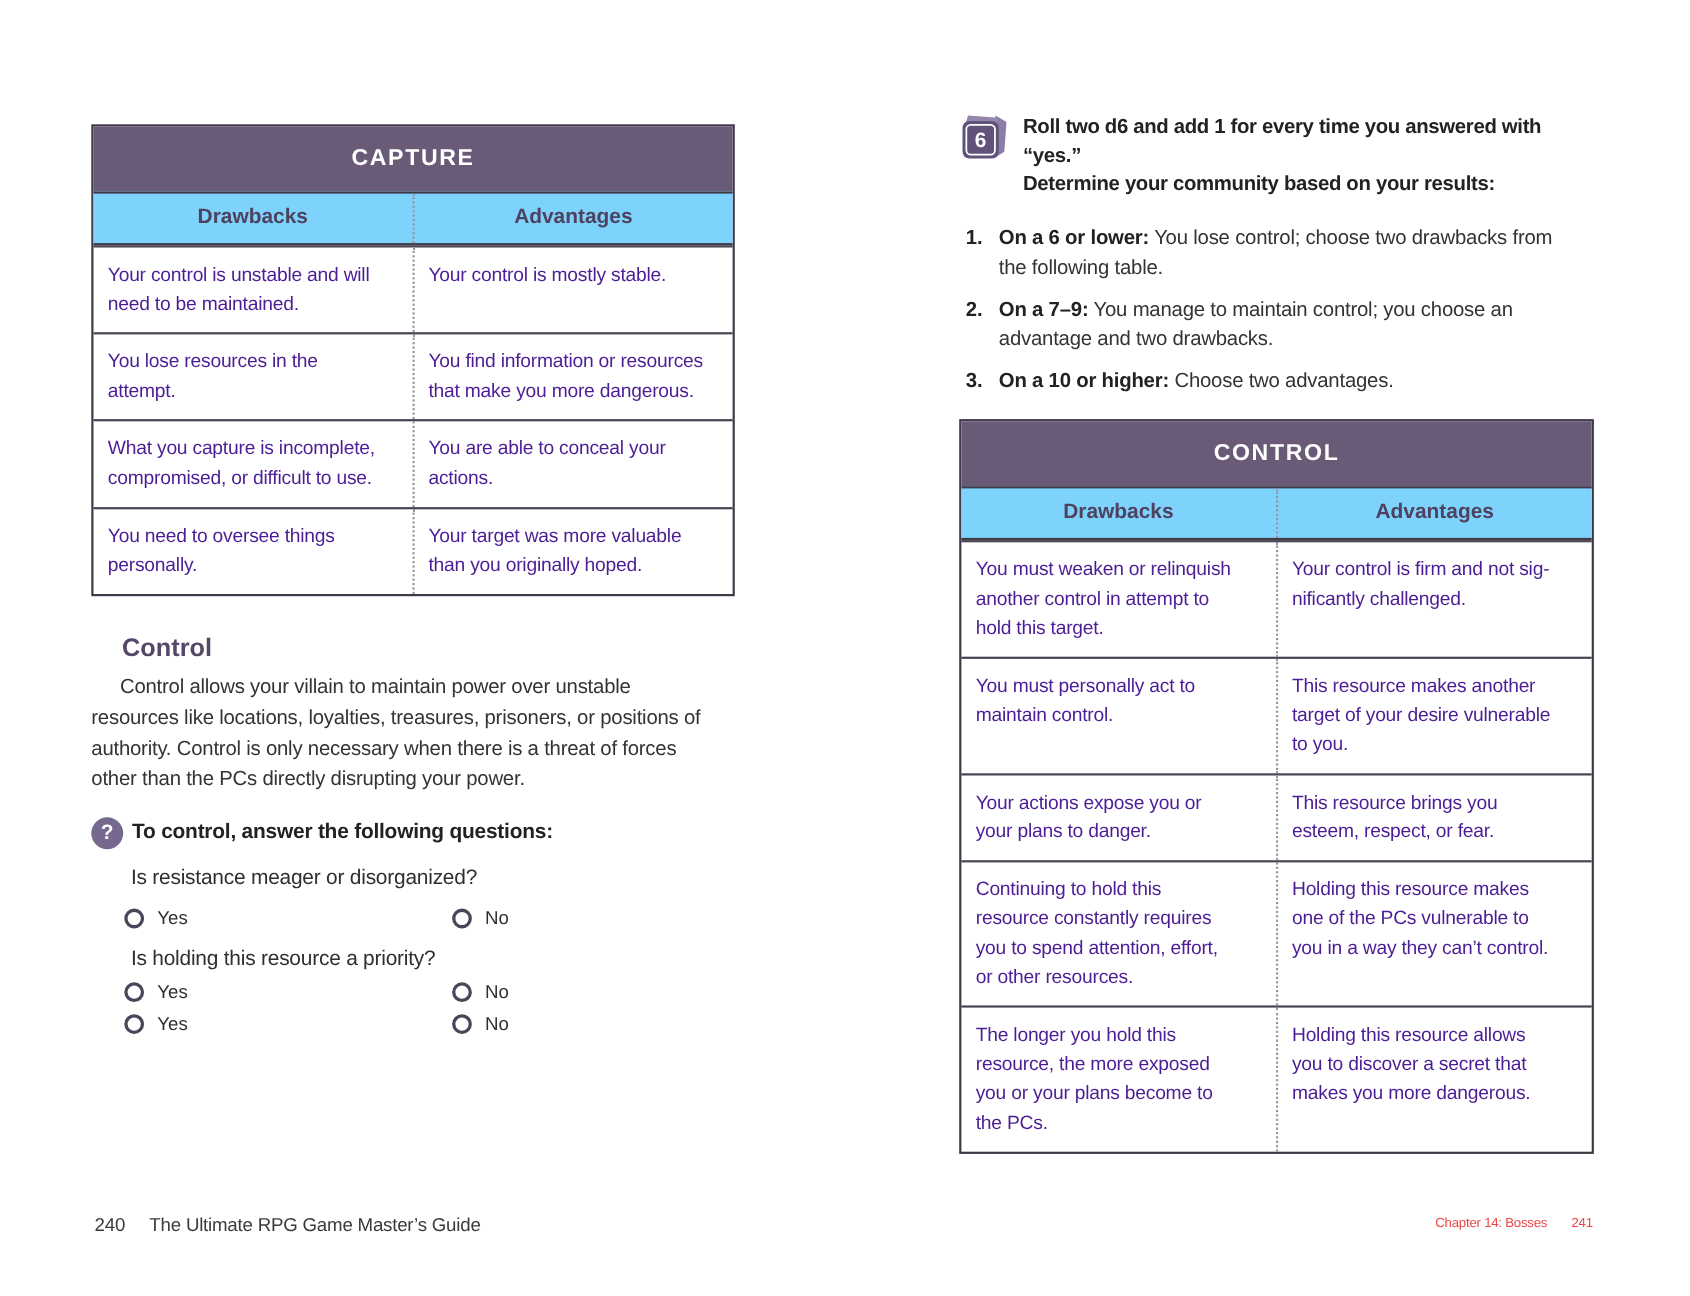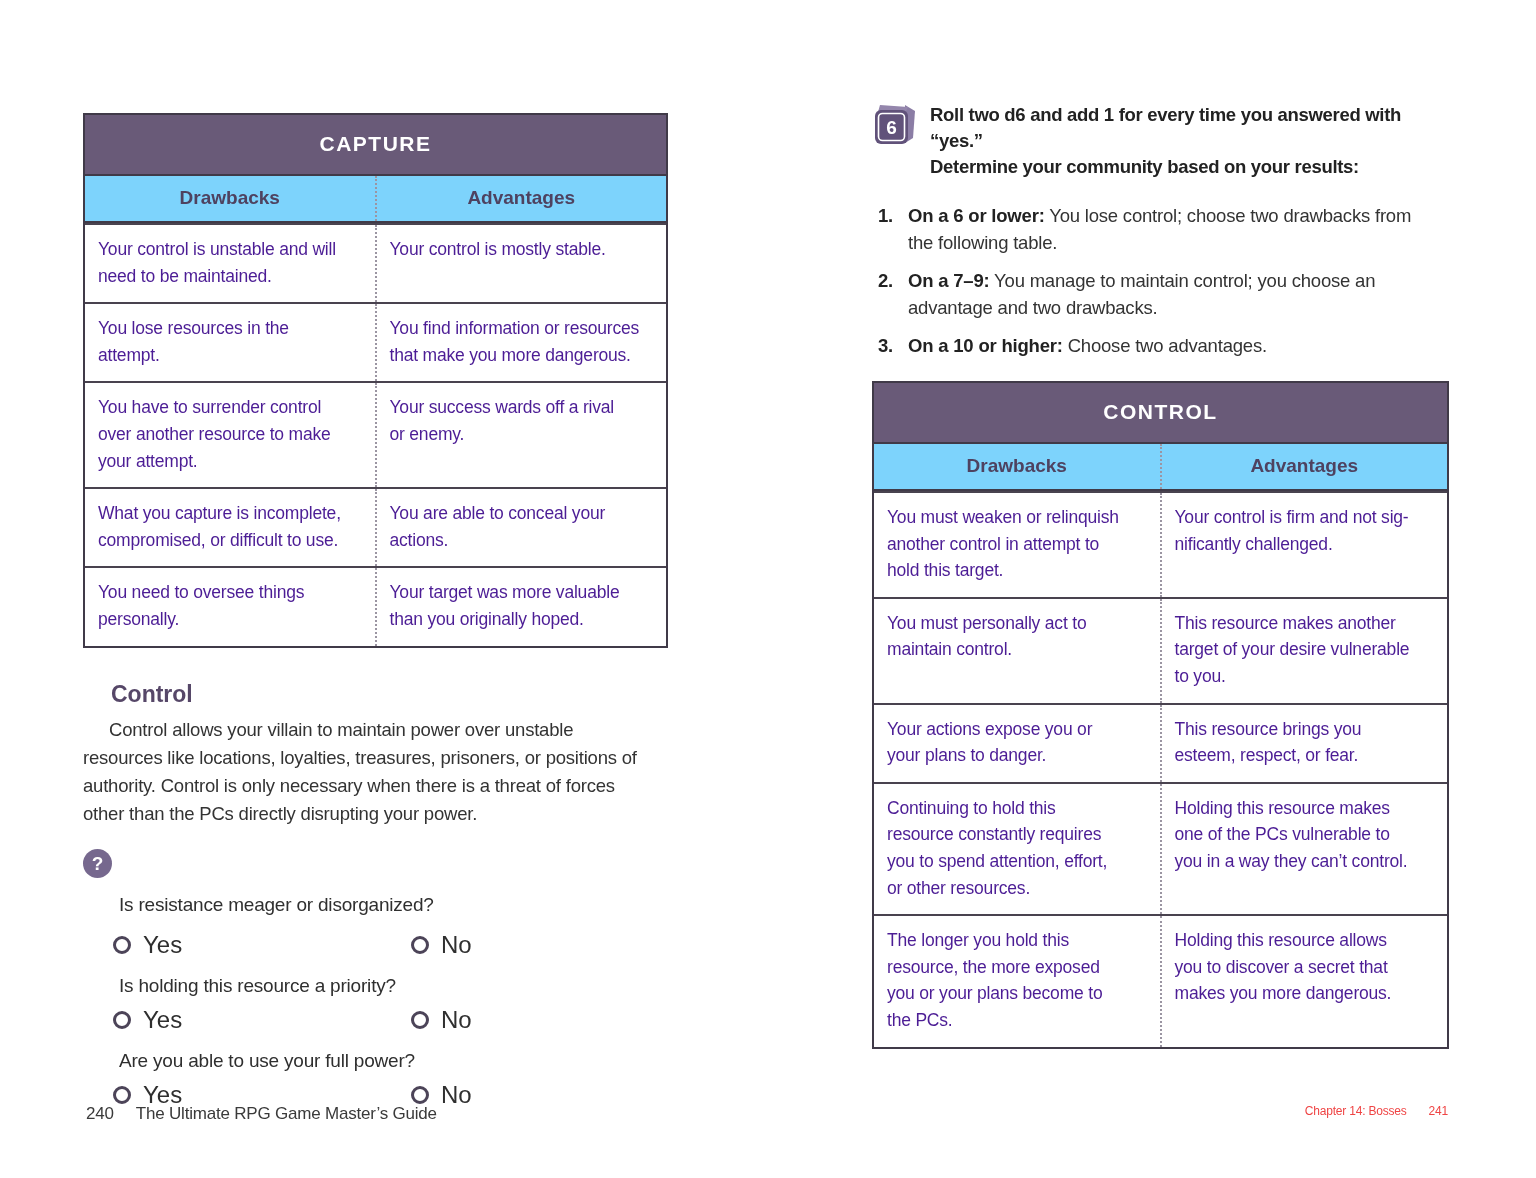--- a/index.html
+++ b/index.html
@@ -48,21 +48,21 @@
   .question-label { margin:16px 0 0 36px; font-size:19px; color:#2f2f2f; letter-spacing:-0.2px; }
   .option-row { display:flex; align-items:center; padding-left:30px; }
   .option-row.gap-lg { margin-top:15px; }
   .option-row.gap-sm { margin-top:9px; }
   .opt { display:flex; align-items:center; }
   .opt-yes { width:298px; }
   .radio {
     width:18px; height:18px; border:3px solid #4c4458; border-radius:50%;
     background:#fff; display:inline-block; flex:0 0 18px;
   }
-  .opt-label { margin-left:12px; font-size:24px; color:#2f2f2f; }
+  .opt-label { margin-left:12px; font-size:17px; color:#2f2f2f; }
 
   
   .roll-intro { display:flex; gap:12px; }
   .dice-icon { flex:0 0 46px; margin-top:2px; }
   .roll-text {
     font-weight:bold; font-size:18.5px; line-height:26px; color:#222;
     letter-spacing:-0.3px; white-space:pre-line; margin-top:2px;
   }
   .results-list { margin-top:22px; }
   .result-item { position:relative; padding-left:36px; margin-top:11px;
@@ -97,27 +97,20 @@
 need to be maintained.</div>
         <div class="cell adv">Your control is mostly stable.</div>
       </div>
       <div class="tbl-row">
         <div class="cell">You lose resources in the
 attempt.</div>
         <div class="cell adv">You find information or resources
 that make you more dangerous.</div>
       </div>
       <div class="tbl-row">
-        <div class="cell">You have to surrender control
-over another resource to make
-your attempt.</div>
-        <div class="cell adv">Your success wards off a rival
-or enemy.</div>
-      </div>
-      <div class="tbl-row">
         <div class="cell">What you capture is incomplete,
 compromised, or difficult to use.</div>
         <div class="cell adv">You are able to conceal your
 actions.</div>
       </div>
       <div class="tbl-row">
         <div class="cell">You need to oversee things
 personally.</div>
         <div class="cell adv">Your target was more valuable
 than you originally hoped.</div>
@@ -125,20 +118,21 @@
     </div>
 
     <div class="section-heading">Control</div>
     <div class="para">Control allows your villain to maintain power over unstable
 resources like locations, loyalties, treasures, prisoners, or positions of
 authority. Control is only necessary when there is a threat of forces
 other than the PCs directly disrupting your power.</div>
 
     <div class="q-intro">
       <div class="q-intro-icon">?</div>
+      <div class="q-intro-text">To control, answer the following questions:</div>
     </div>
 
     <div class="question-label">Is resistance meager or disorganized?</div>
     <div class="option-row gap-lg">
       <div class="opt opt-yes">
         <span class="radio"></span>
         <span class="opt-label">Yes</span>
       </div>
       <div class="opt">
         <span class="radio"></span>
@@ -151,21 +145,20 @@
       <div class="opt opt-yes">
         <span class="radio"></span>
         <span class="opt-label">Yes</span>
       </div>
       <div class="opt">
         <span class="radio"></span>
         <span class="opt-label">No</span>
       </div>
     </div>
 
-    <div class="question-label">Are you able to use your full power?</div>
     <div class="option-row gap-sm">
       <div class="opt opt-yes">
         <span class="radio"></span>
         <span class="opt-label">Yes</span>
       </div>
       <div class="opt">
         <span class="radio"></span>
         <span class="opt-label">No</span>
       </div>
     </div>

